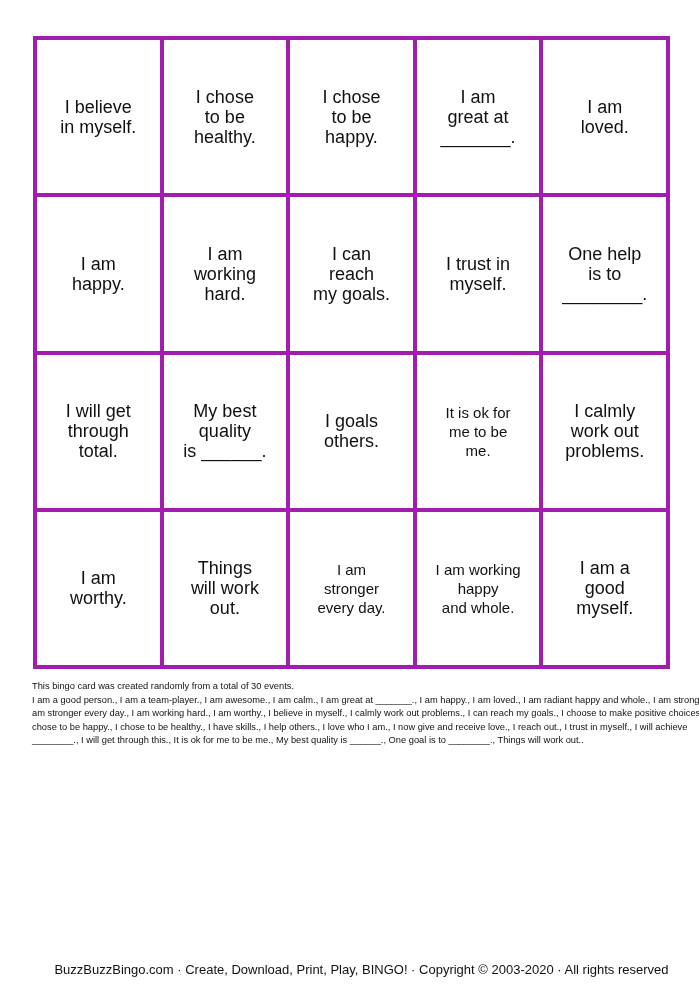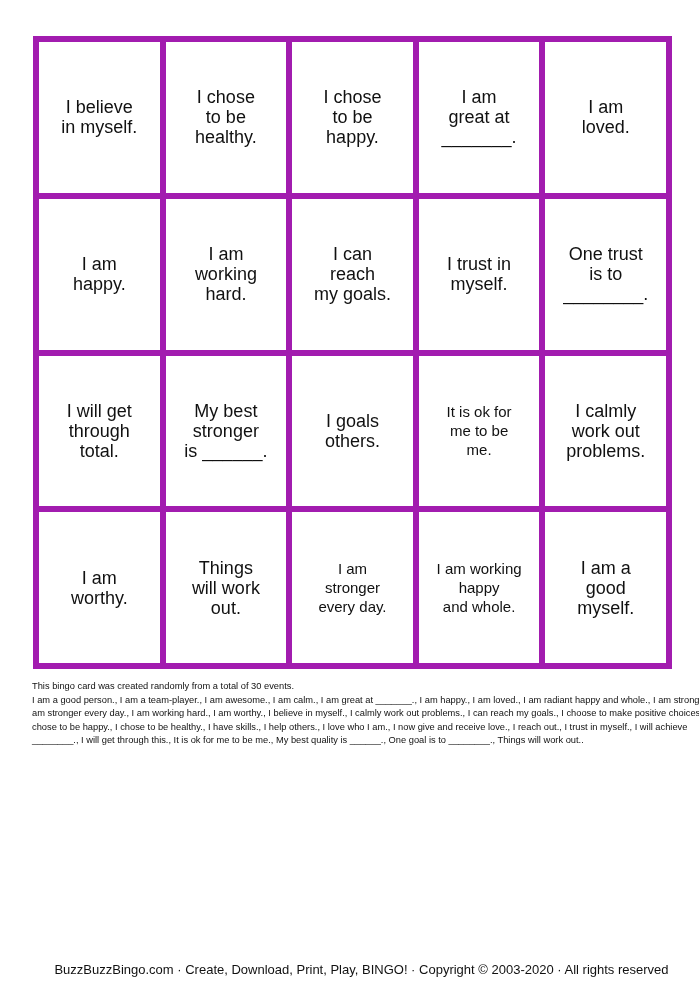--- a/index.html
+++ b/index.html
@@ -1,18 +1,18 @@
 <!DOCTYPE html>
 <html><head>
 <meta charset="utf-8">
 <style>
   html, body { margin:0; padding:0; background:#ffffff; }
   body { width:699px; height:989px; position:relative; font-family:"Liberation Sans", sans-serif; color:#111; overflow:hidden; }
   .grid { position:absolute; left:33px; top:36px; width:633px; height:633px; border-collapse:collapse; table-layout:fixed; }
-  .grid td { border:6px solid #a21caf; width:126.6px; height:126.6px; text-align:center; vertical-align:middle; padding:0 6px; box-sizing:border-box; }
+  .grid td { border:4px solid #a21caf; width:126.6px; height:126.6px; text-align:center; vertical-align:middle; padding:0 6px; box-sizing:border-box; }
   .cell-text { display:inline-block; white-space:pre-line; font-size:18px; line-height:20px; }
   .cell-text.small { font-size:15px; line-height:19px; }
   .info { position:absolute; left:8px; top:680px; width:684px; font-size:9.3px; line-height:13.5px; color:#111;margin-left:24px; }
   .info p { margin:0; }
   .footer { position:absolute; left:0; top:962px; width:699px; text-align:center; font-size:13px; color:#111;padding-left:12px; }
 </style>
 </head>
 <body>
 
 <table class="grid">
@@ -36,30 +36,30 @@
         <td><span class="cell-text">I am
 happy.</span></td>
         <td><span class="cell-text">I am
 working
 hard.</span></td>
         <td><span class="cell-text">I can
 reach
 my goals.</span></td>
         <td><span class="cell-text">I trust in
 myself.</span></td>
-        <td><span class="cell-text">One trust
+        <td><span class="cell-text">One help
 is to
 ________.</span></td>
       </tr>
       <tr>
         <td><span class="cell-text">I will get
 through
 total.</span></td>
         <td><span class="cell-text">My best
-stronger
+quality
 is ______.</span></td>
         <td><span class="cell-text">I goals
 others.</span></td>
         <td><span class="cell-text small">It is ok for
 me to be
 me.</span></td>
         <td><span class="cell-text">I calmly
 work out
 problems.</span></td>
       </tr>

